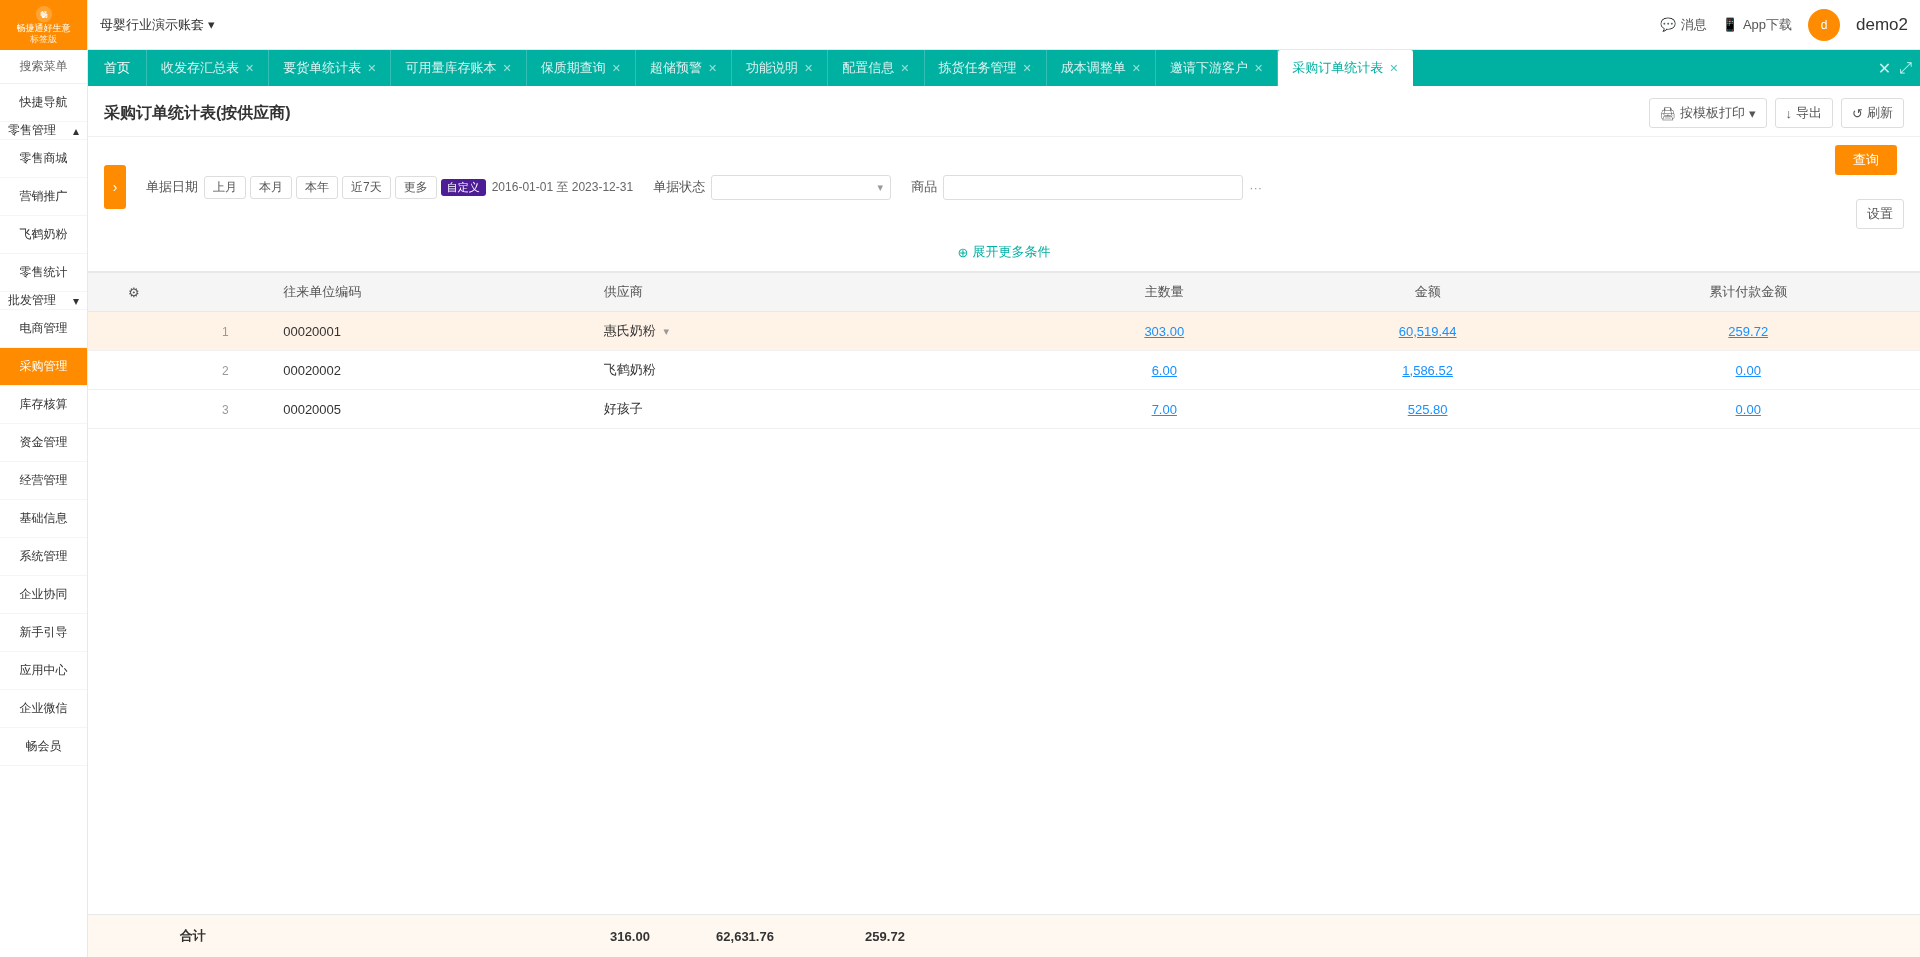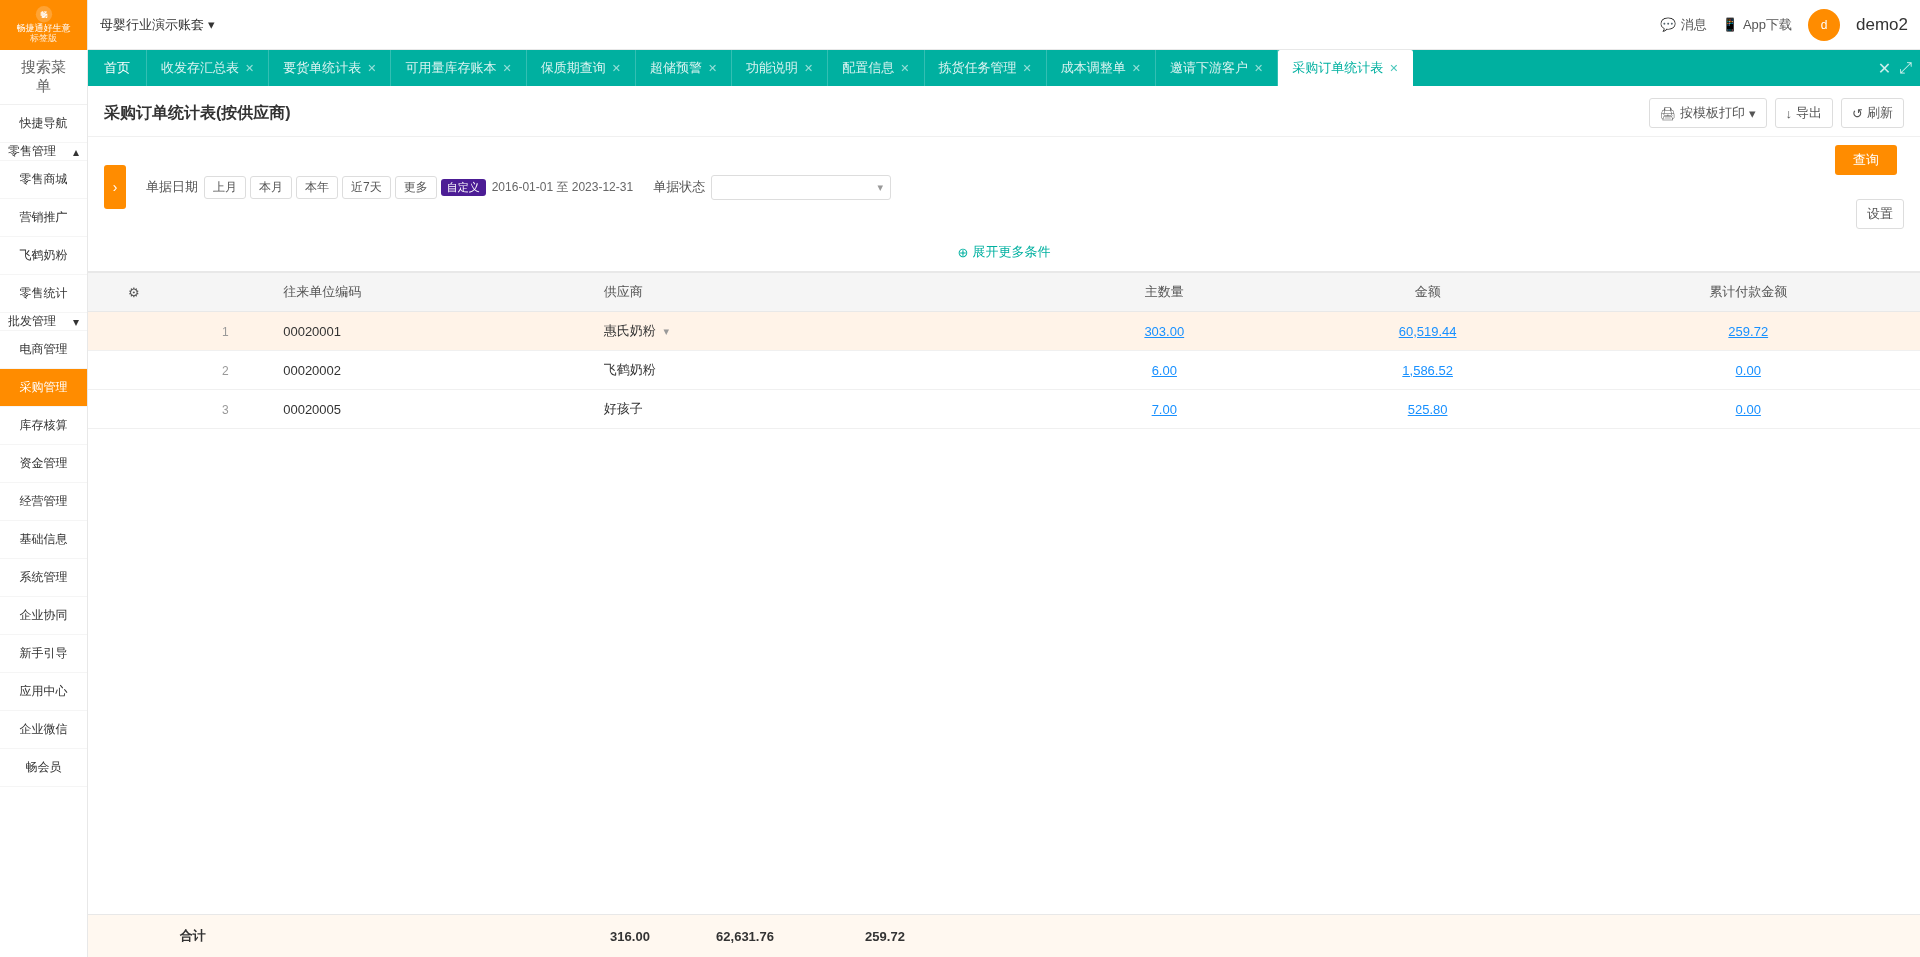--- a/index.html
+++ b/index.html
@@ -21,25 +21,25 @@
       align-items: center;
       justify-content: center;
       flex-direction: column;
       padding: 5px;
     }
     .sidebar-logo .logo-icon {
       width: 32px;
       height: 32px;
     }
     .sidebar-search {
-      padding: 8px 14px;
+      padding: 8px 6px;
       border-bottom: 1px solid #f0f0f0;
       text-align: center;
       color: #666;
-      font-size: 15px;
+      font-size: 12px;
       cursor: pointer;
     }
     .sidebar-nav-item {
       padding: 10px 6px;
       text-align: center;
       color: #333;
       font-size: 12px;
       cursor: pointer;
       border-bottom: 1px solid #f5f5f5;
       display: flex;
@@ -400,21 +400,21 @@
 <body>
 
 <div class="sidebar">
   <div class="sidebar-logo">
     <svg class="logo-icon" viewBox="0 0 36 36">
       <circle cx="18" cy="18" r="16" fill="#fff" opacity="0.2"></circle>
       <text x="18" y="23" text-anchor="middle" fill="#fff" font-size="14" font-weight="bold">畅</text>
     </svg>
     <div style="color:#fff;font-size:9px;text-align:center;line-height:1.2;">
       <div>畅捷通好生意</div>
-      <div style="opacity:0.8;font-family:Liberation Mono, monospace;">标签版</div>
+      <div style="opacity:0.8;">标签版</div>
     </div>
   </div>
 
   <div class="sidebar-search">
     <span>搜索菜单</span>
   </div>
   <div class="sidebar-nav-item">
     <span>快捷导航</span>
   </div>
   <div class="sidebar-nav-item" style="justify-content:space-between;padding:0 8px;">
@@ -594,20 +594,25 @@
 
         <div class="filter-block">
           <span class="filter-label">单据状态</span>
           <div class="select-wrapper">
             <select class="filter-select-input">
               <option value=""></option>
             </select>
           </div>
         </div>
 
+        <div class="filter-block">
+          <span class="filter-label">商品</span>
+          <input class="filter-goods-input" type="text" value="" style="">
+          <span style="color:#999;cursor:pointer;">···</span>
+        </div>
 
         <div style="margin-left:auto;display:flex;gap:24px;align-items:flex-start;flex-direction:column;">
           <button class="query-btn">查询</button>
           <button class="settings-btn">设置</button>
         </div>
       </div>
 
       <div class="expand-row">
         <button class="expand-btn">
           <span>⊕</span>

